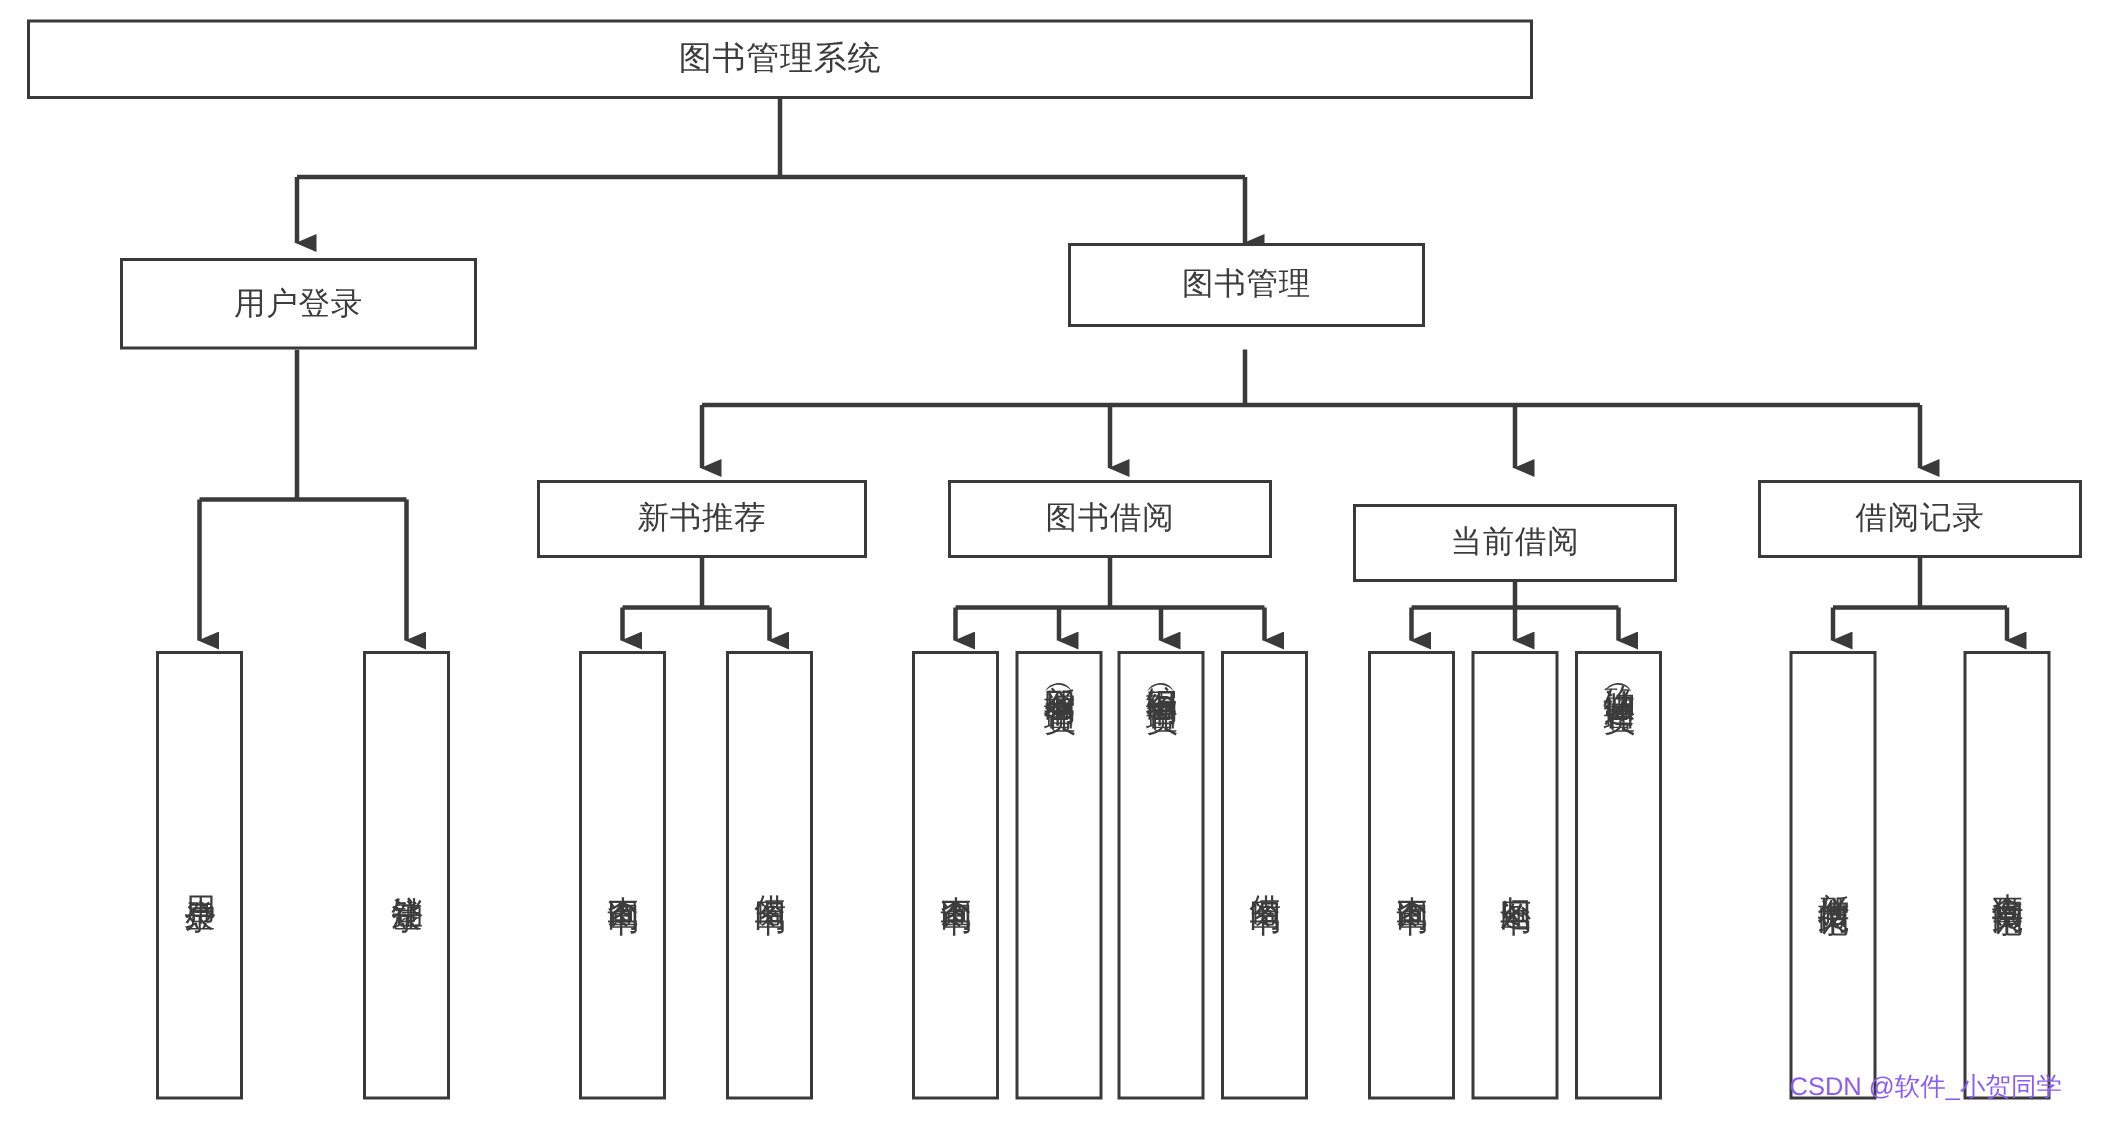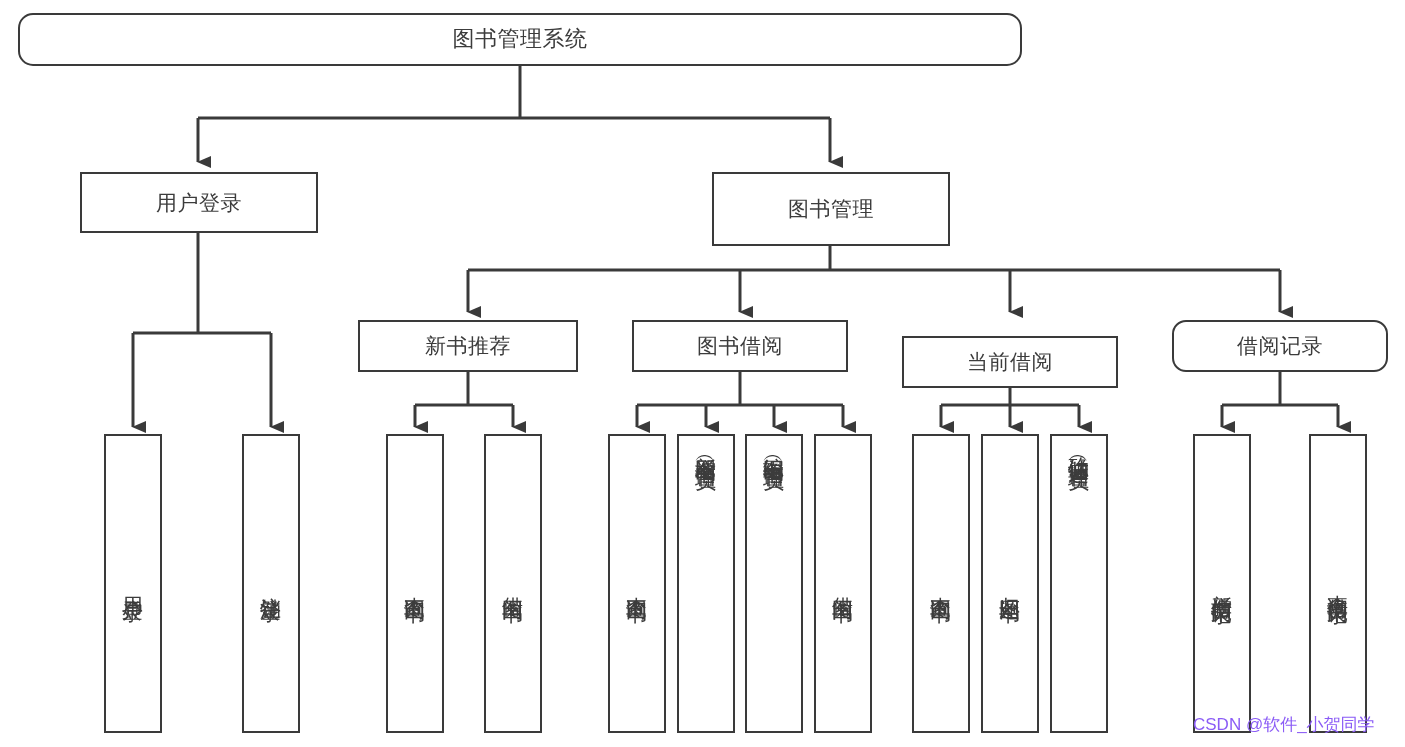--- a/index.html
+++ b/index.html
@@ -129,41 +129,41 @@
       <path d="M 1010 405 L 1010 427" marker-end="url(#arrow)"></path>
       <path d="M 1079 405 L 1079 427" marker-end="url(#arrow)"></path>
 
       <path d="M 1280 372 L 1280 405"></path>
       <path d="M 1222 405 L 1338 405"></path>
       <path d="M 1222 405 L 1222 427" marker-end="url(#arrow)"></path>
       <path d="M 1338 405 L 1338 427" marker-end="url(#arrow)"></path>
     </g>
   </svg>
 
-  <div class="node horiz root" style="left:18px; top:13px; width:1004px; height:53px;border-radius:15px;">
+  <div class="node horiz root" style="left:18px; top:13px; width:1004px; height:53px;">
     <span class="node-label">图书管理系统</span>
   </div>
 
   <div class="node horiz" style="left:80px; top:172px; width:238px; height:61px;">
     <span class="node-label">用户登录</span>
   </div>
-  <div class="node horiz" style="left:712px; top:172px; width:238px; height:74px;">
+  <div class="node horiz" style="left:712px; top:162px; width:238px; height:56px;">
     <span class="node-label">图书管理</span>
   </div>
 
   <div class="node horiz" style="left:632px; top:320px; width:216px; height:52px;">
     <span class="node-label">图书借阅</span>
   </div>
   <div class="node horiz" style="left:358px; top:320px; width:220px; height:52px;">
     <span class="node-label">新书推荐</span>
   </div>
   <div class="node horiz" style="left:902px; top:320px; width:216px; height:52px;margin-top:16px;">
     <span class="node-label">当前借阅</span>
   </div>
-  <div class="node horiz" style="left:1172px; top:320px; width:216px; height:52px;border-radius:14px;">
+  <div class="node horiz" style="left:1172px; top:320px; width:216px; height:52px;">
     <span class="node-label">借阅记录</span>
   </div>
 
   <div class="node vert" style="left:104px; top:434px; width:58px; height:299px;">
     <span class="node-label">用户登录</span>
   </div>
   <div class="node vert" style="left:242px; top:434px; width:58px; height:299px;">
     <span class="node-label">注销登录</span>
   </div>
 

